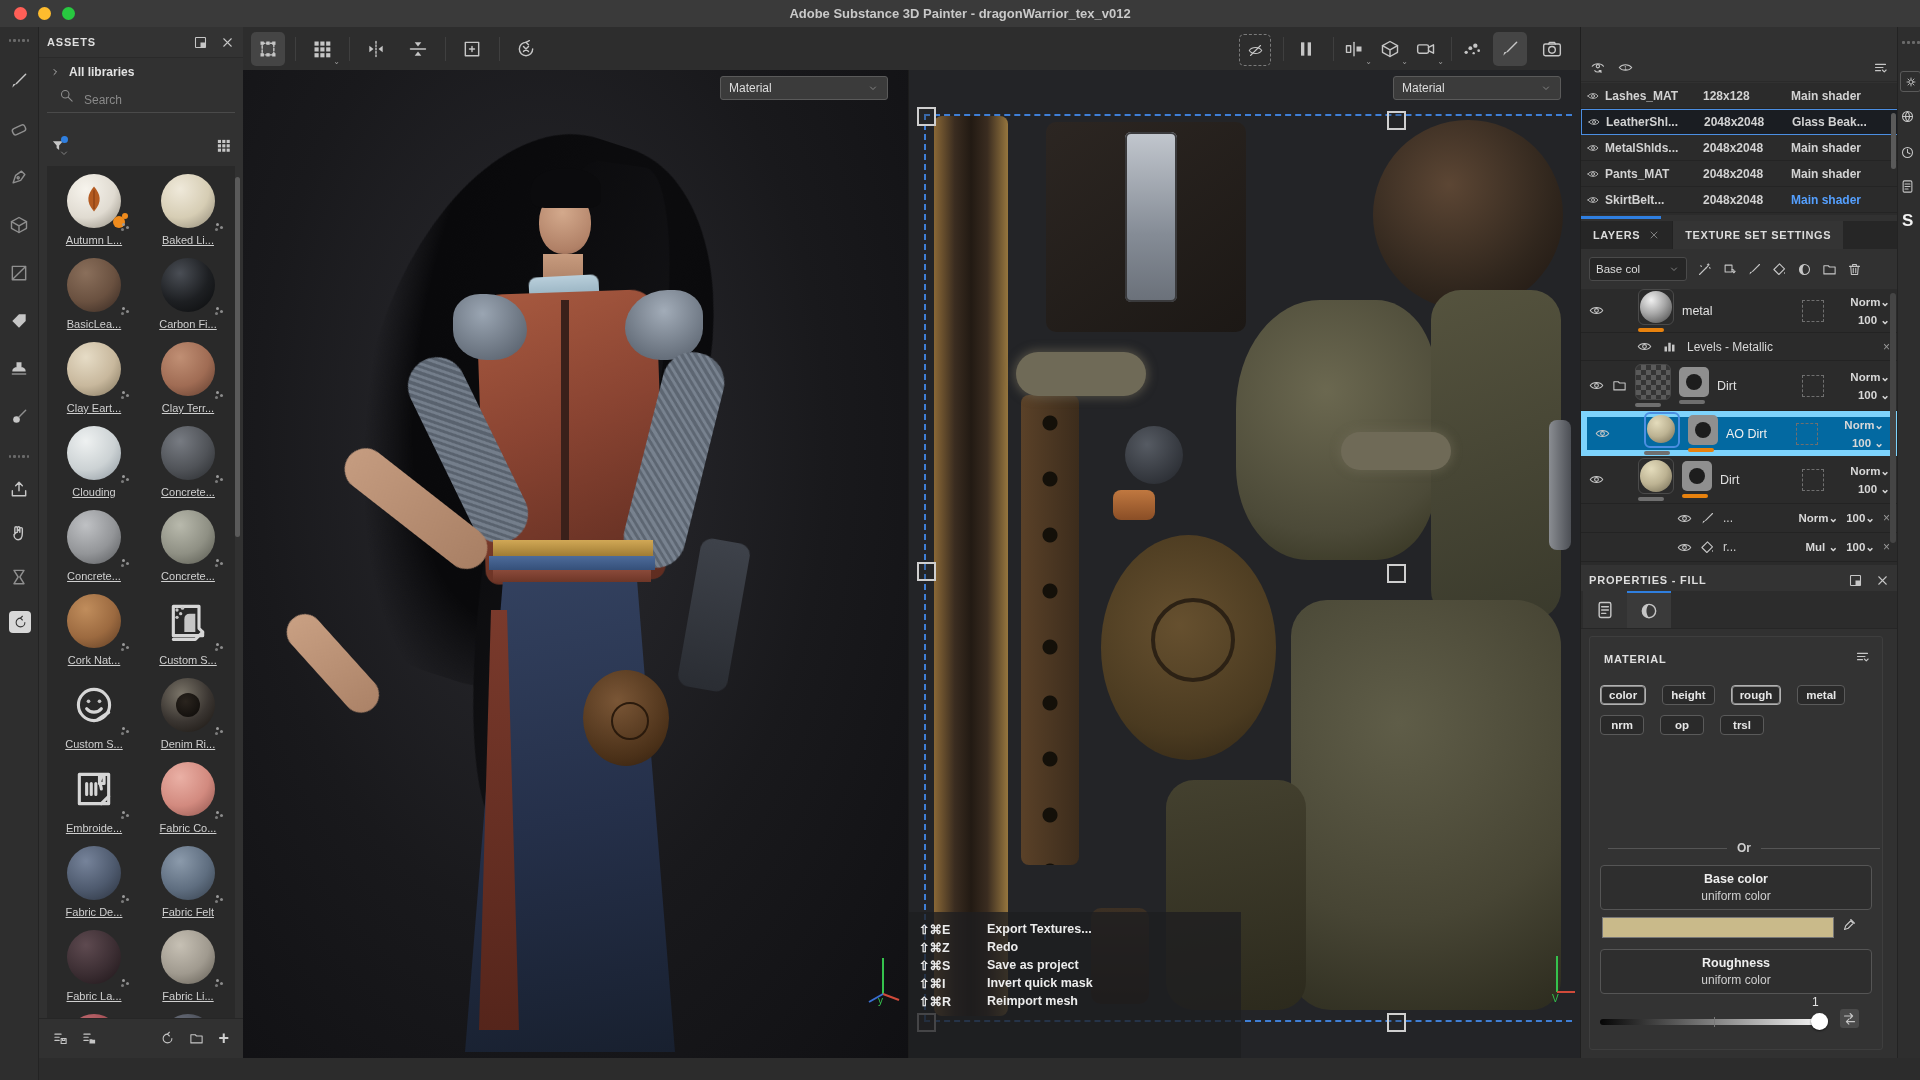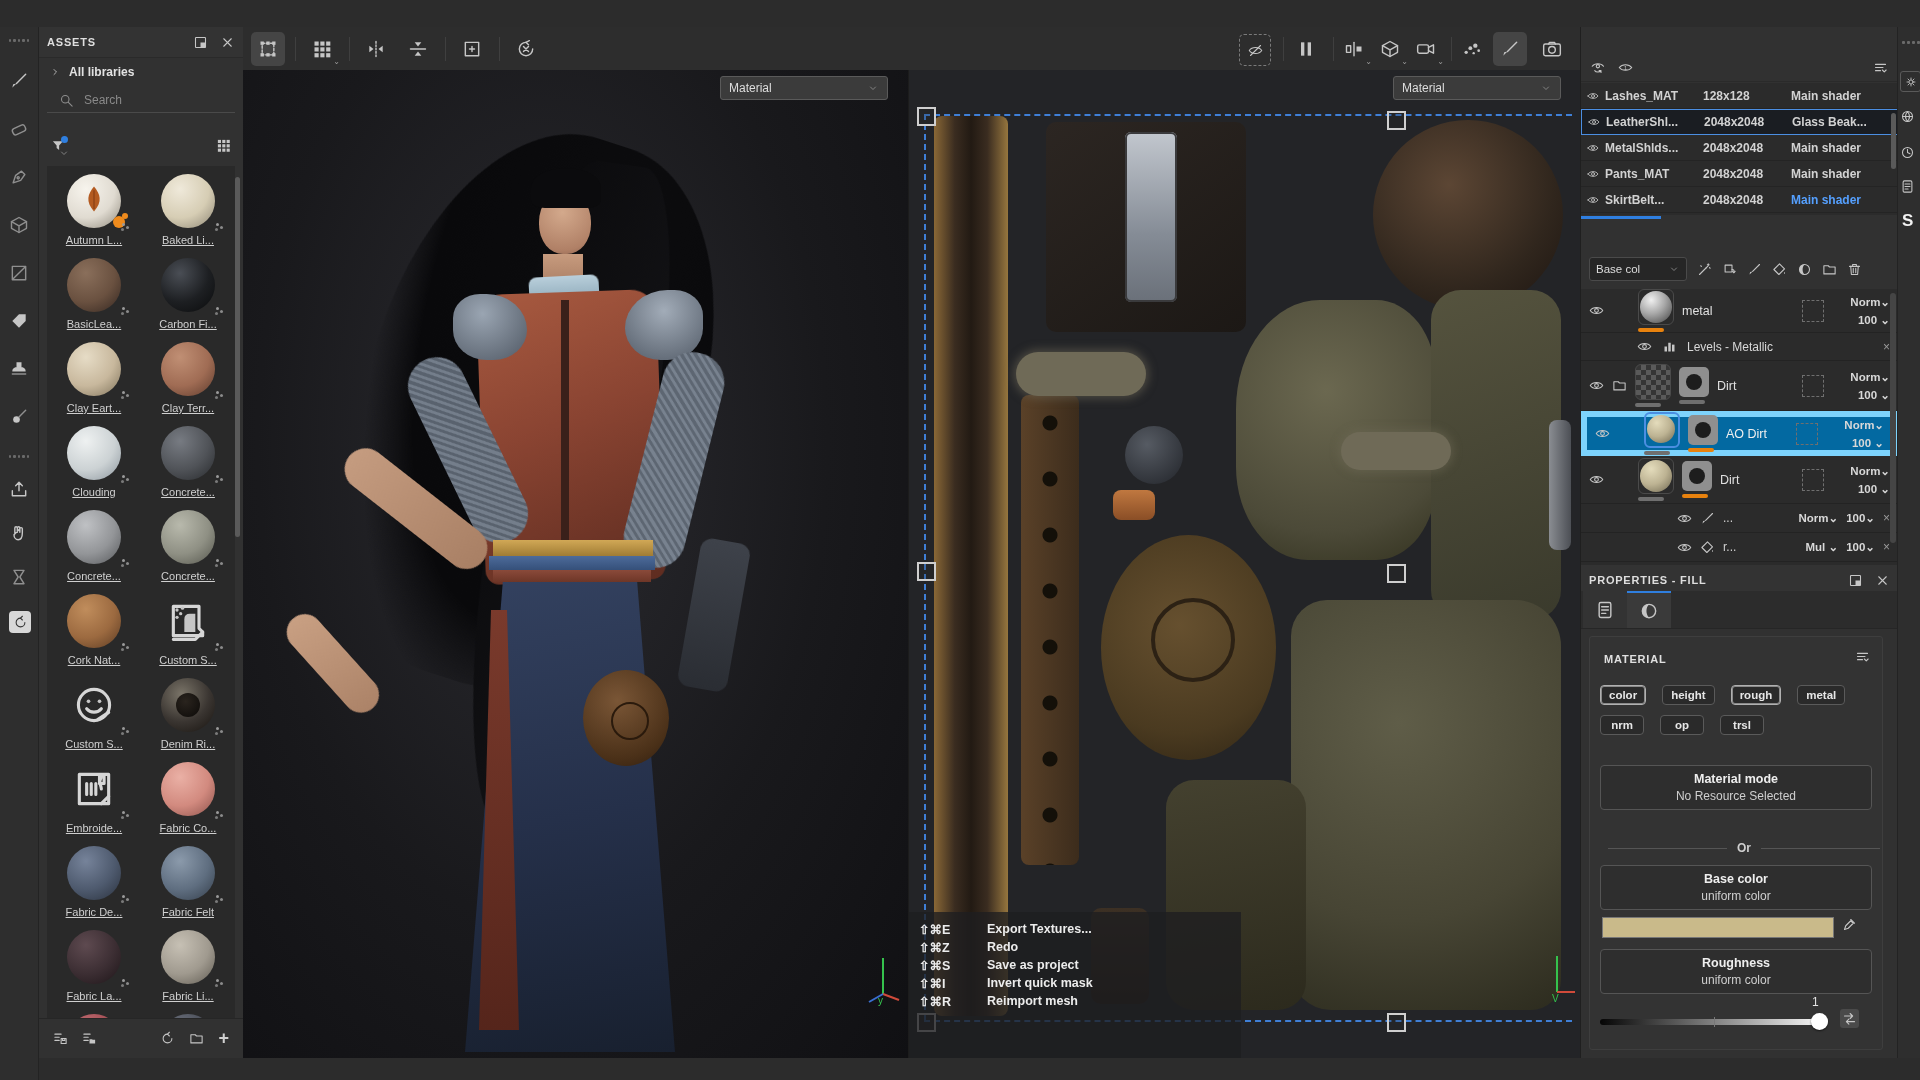--- a/index.html
+++ b/index.html
@@ -16,21 +16,21 @@
   
   .left-rail{position:absolute;left:0;top:27px;width:38px;height:1053px;background:#2e2e2e;border-right:1px solid #232323;}
   .rail-ic{position:absolute;left:9px;width:20px;height:20px;}
   .drag-dots{display:flex;gap:2px;}
   .drag-dots i{width:3px;height:3px;background:#6a6a6a;border-radius:1px;display:block;}
   
   .assets{position:absolute;left:39px;top:27px;width:204px;height:1031px;background:#313131;border-right:1px solid #222;}
   .panel-head{height:30px;display:flex;align-items:center;padding:0 8px;background:#333;border-bottom:1px solid #2a2a2a;}
   .panel-title{font-size:11px;font-weight:700;letter-spacing:.8px;color:#dedede;flex:1;}
   .lib-row{height:28px;display:flex;align-items:center;gap:8px;padding:0 10px;color:#e2e2e2;font-weight:700;font-size:12px;}
-  .search-row{height:24px;display:flex;align-items:center;gap:8px;padding:0 12px;border-bottom:1px solid #4a4a4a;margin:2px 8px 16px 8px;}
+  .search-row{height:24px;display:flex;gap:8px;padding:0 12px;border-bottom:1px solid #4a4a4a;margin:2px 8px 16px 8px;}
   .search-row input{background:transparent;border:0;outline:0;color:#bbb;font-size:12px;width:120px;font-family:inherit;}
   .search-row input::placeholder{color:#8a8a8a;}
   .filter-row{height:32px;display:flex;align-items:center;padding:0 12px;}
   .asset-grid{position:absolute;left:8px;top:139px;width:188px;height:879px;background:#292929;overflow:hidden;display:grid;grid-template-columns:1fr 1fr;grid-auto-rows:84px;padding-top:8px;}
   .asset-cell{display:flex;flex-direction:column;align-items:center;}
   .asset-thumb{position:relative;width:54px;height:54px;border-radius:50%;}
   .asset-thumb::after{content:"";position:absolute;right:-4px;bottom:2px;width:3px;height:3px;border-radius:50%;background:#9a9a9a;box-shadow:4px 3px 0 #8a8a8a,-1px 5px 0 #7a7a7a;}
   .asset-thumb.boxy{border-radius:6px;background:transparent;display:flex;align-items:center;justify-content:center;}
   .asset-thumb.boxy svg{width:44px;height:44px;stroke:#d6d6d6;}
   .asset-label{margin-top:6px;font-size:11px;color:#cfcfcf;text-decoration:underline;}
@@ -358,20 +358,26 @@
       <rect x="4" y="4" width="16" height="16"></rect>
       <path d="M8 9V15M10.5 9V15M13 9V15"></path>
       <path d="M16 6C14 8 16 10 16 12"></path>
       <rect x="15" y="5" width="2.5" height="4"></rect>
       <path d="M20 16L16 20"></path>
     </symbol>
 </svg>
 
 <div id="app">
 
+  <div class="titlebar">
+    <span class="tl" style="left:14px;background:#ff5f57"></span>
+    <span class="tl" style="left:38px;background:#febc2e"></span>
+    <span class="tl" style="left:62px;background:#28c840"></span>
+    <span class="title-text">Adobe Substance 3D Painter - dragonWarrior_tex_v012</span>
+  </div>
 
   <div class="left-rail">
     <div class="rail-ic drag-dots" style="top:12px">
         <i></i>
         <i></i>
         <i></i>
         <i></i>
         <i></i>
       </div>
     <div class="rail-ic" style="top:44px">
@@ -911,20 +917,31 @@
             </svg>
           </span>
     <span class="nm">SkirtBelt...</span>
     <span class="sz">2048x2048</span>
     <span class="sh" style="color: rgb(85, 160, 255);">Main shader</span>
   </div>
 </div>
     <div class="tsl-hscroll"></div>
     <div class="tsl-vscroll"></div>
 
+    <div class="ltabs">
+      <div class="ltab">
+        <span>LAYERS</span>
+        <svg class="ic xs dim">
+            <use href="#i-close"></use>
+          </svg>
+      </div>
+      <div class="ltab inactive">
+        <span>TEXTURE SET SETTINGS</span>
+      </div>
+    </div>
     <div class="ltoolbar">
       <div class="basecol">
         <span style="flex:1">Base col</span>
         <svg class="ic xs dim">
             <use href="#i-chev"></use>
           </svg>
       </div>
       <span>
           <svg class="ic sm">
             <use href="#i-wand"></use>
@@ -1161,24 +1178,20 @@
   <div class="chanbtn active">rough</div>
 
   <div class="chanbtn">metal</div>
 
   <div class="chanbtn">nrm</div>
 
   <div class="chanbtn">op</div>
 
   <div class="chanbtn">trsl</div>
 </div>
-      <div class="bigbtn" style="top:128px">
-        <div class="t1">Material mode</div>
-        <div class="t2">No Resource Selected</div>
-      </div>
       <div class="or-div">
           <span>Or</span>
         </div>
       <div class="bigbtn" style="top:228px">
         <div class="t1">Base color</div>
         <div class="t2">uniform color</div>
       </div>
       <div class="swatch"></div>
       <span style="position:absolute;left:252px;top:280px">
           <svg class="ic sm">

